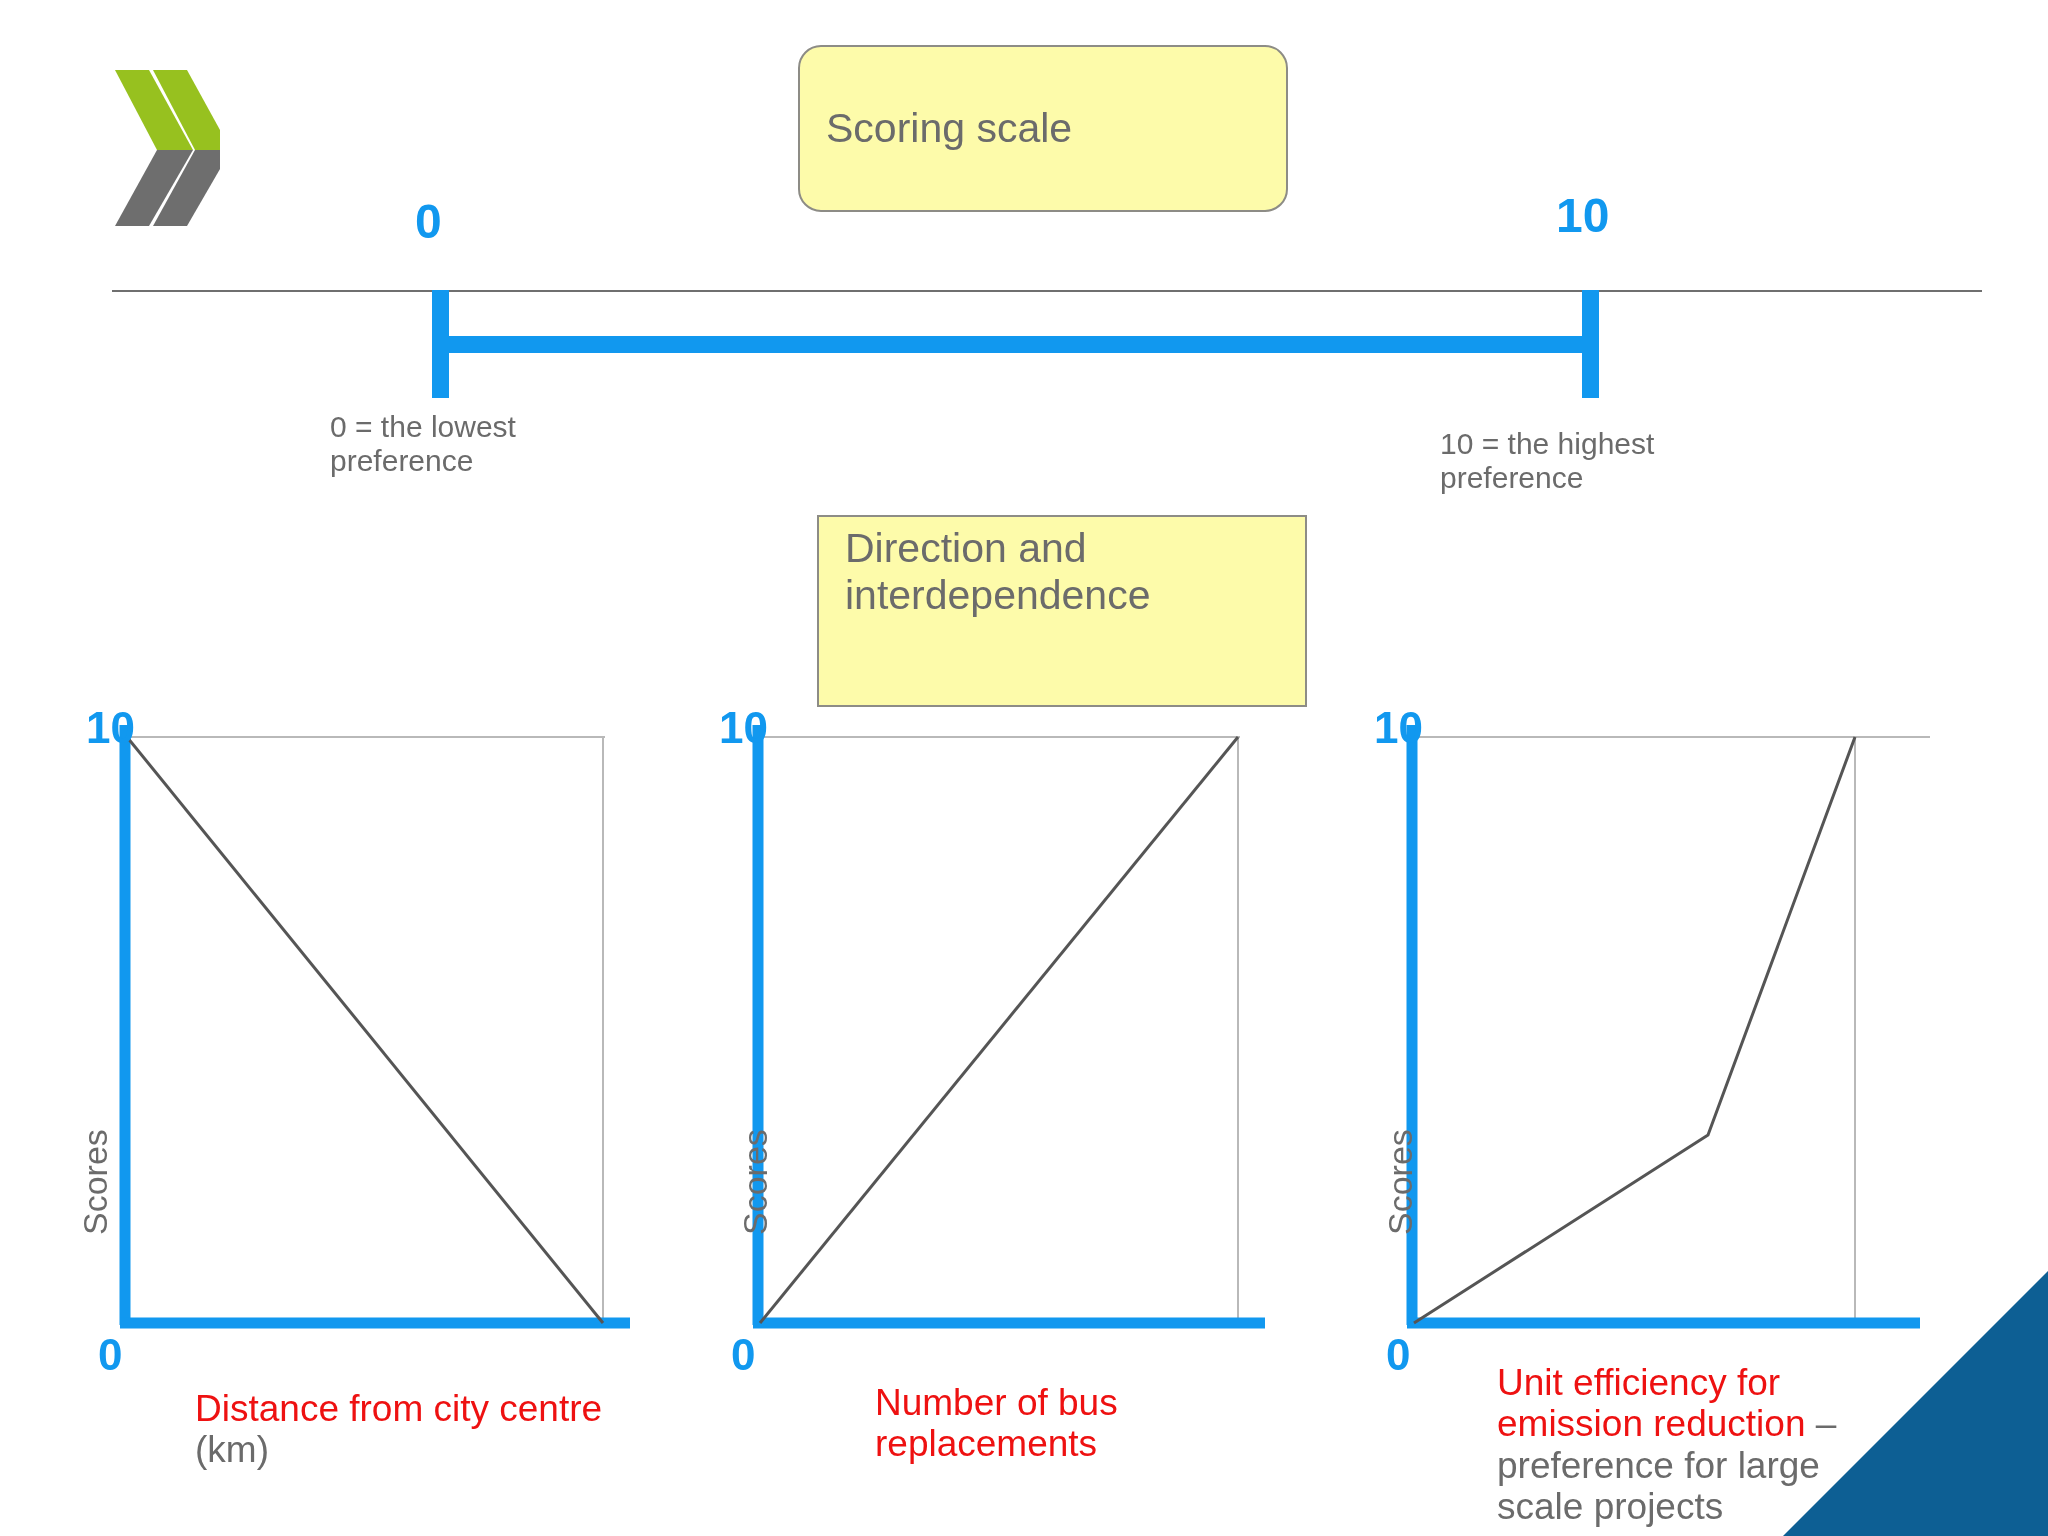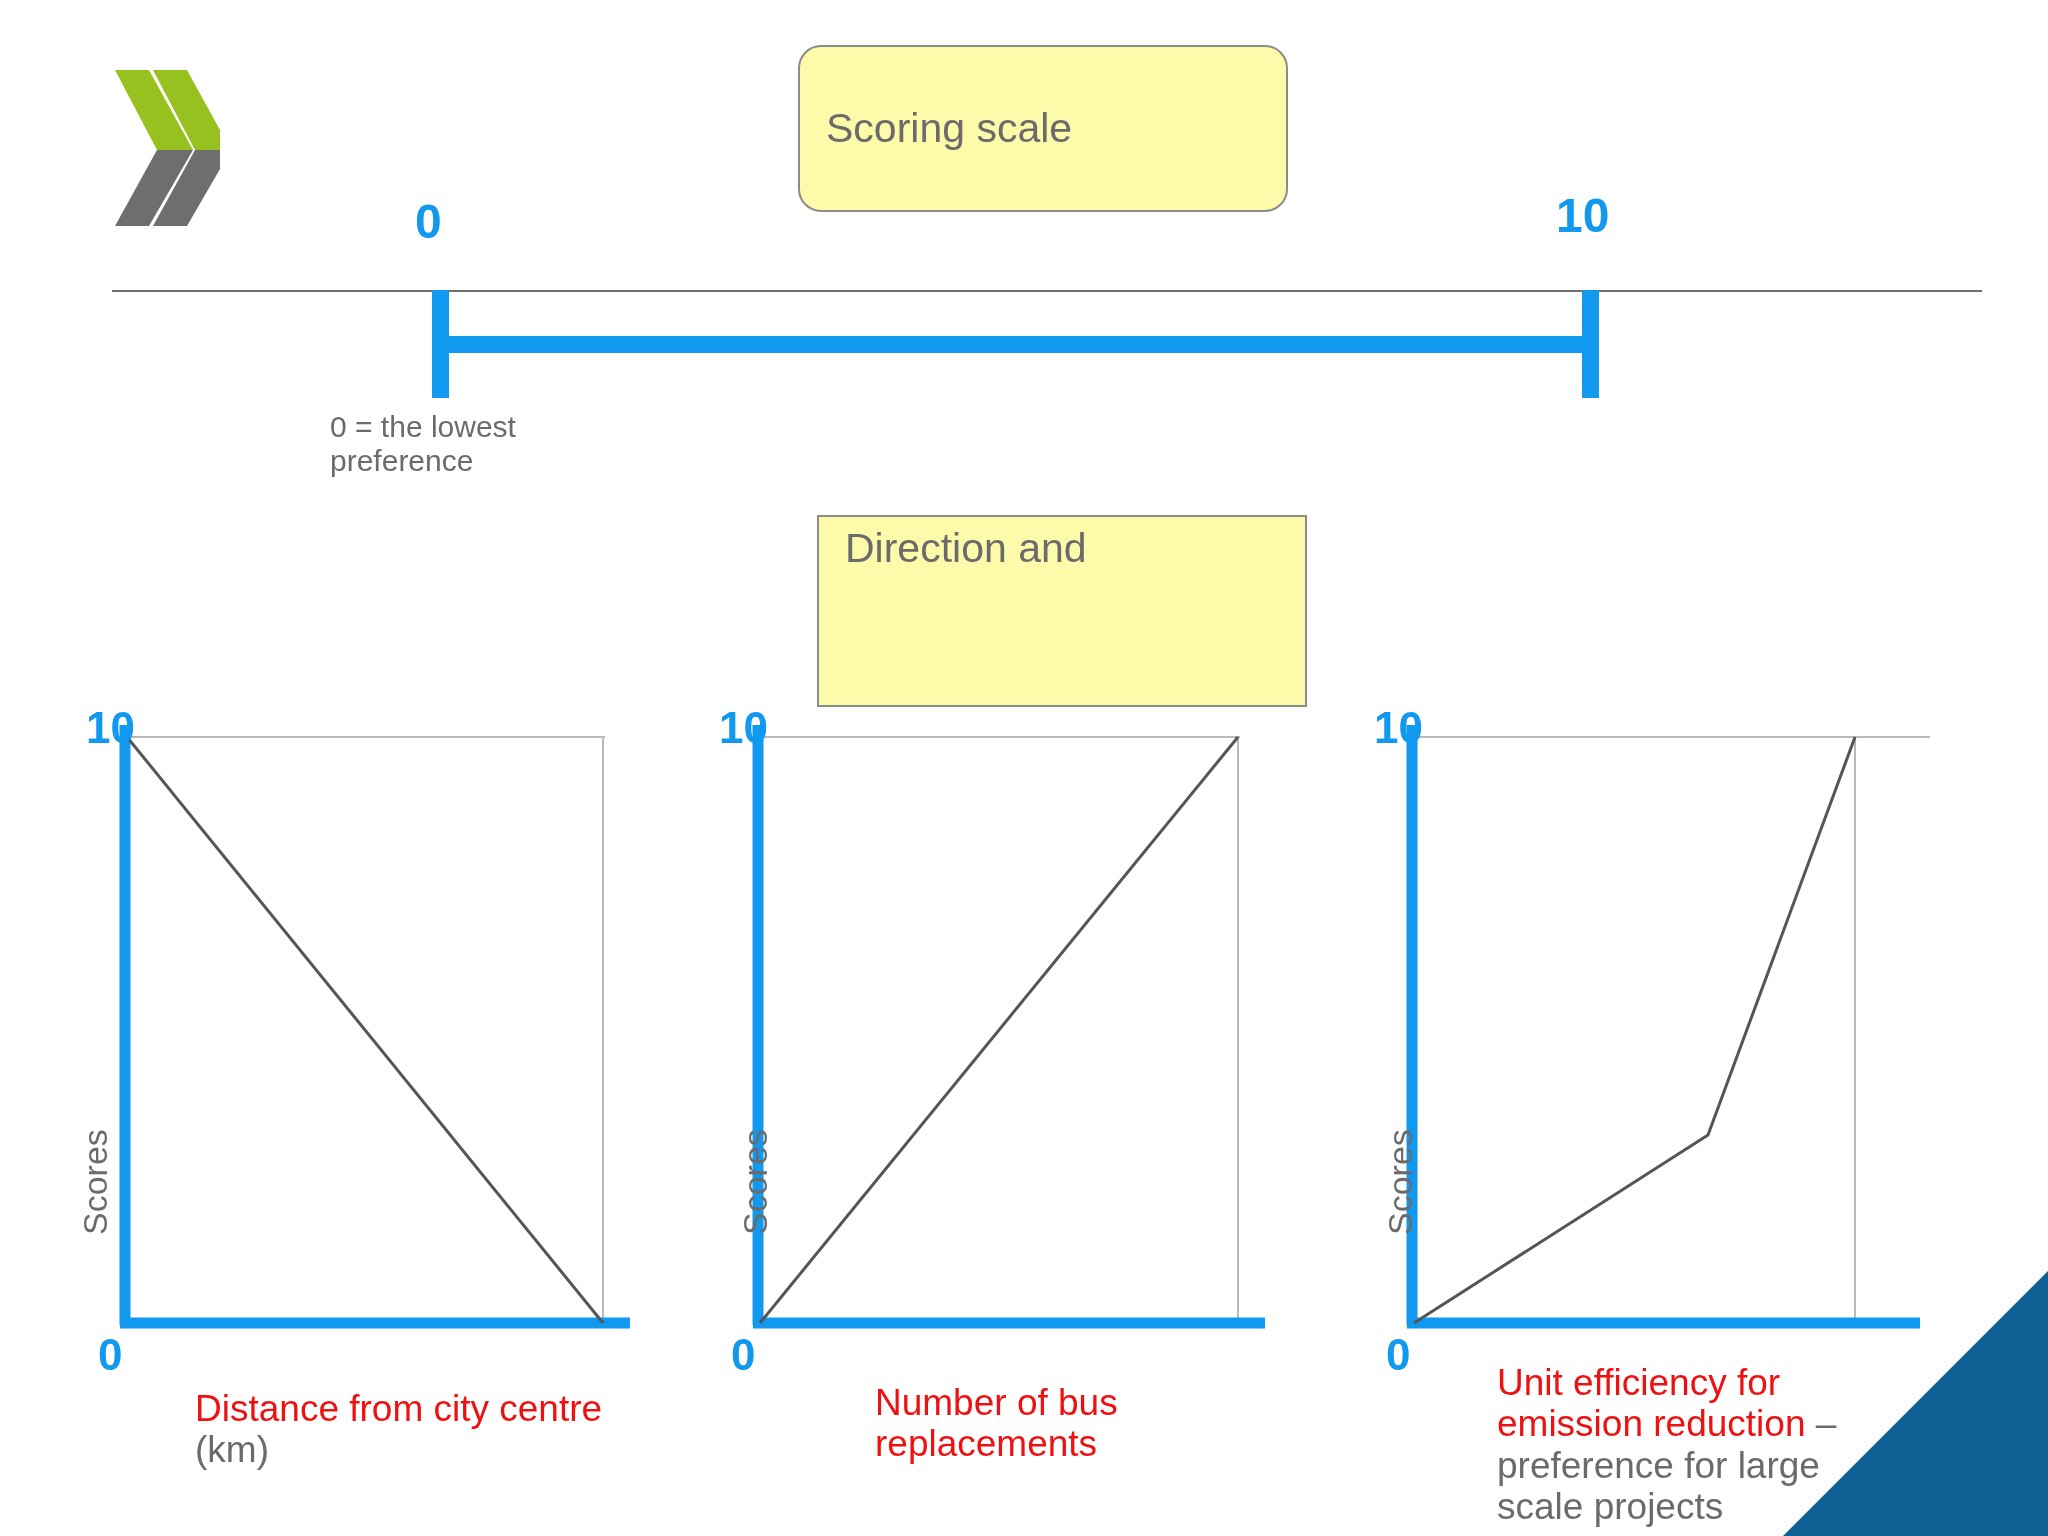--- a/index.html
+++ b/index.html
@@ -123,24 +123,26 @@
 
   <div class="scale-axis"></div>
   <div class="scale-bar"></div>
   <div class="scale-cap" id="scale-cap-left"></div>
   <div class="scale-cap" id="scale-cap-right"></div>
 
   <div class="scale-num" id="scale-num-0">0</div>
   <div class="scale-num" id="scale-num-10">10</div>
 
   <div class="scale-note" id="scale-note-low">0 = the lowest preference</div>
+  <div class="scale-note" id="scale-note-high">10 = the highest preference</div>
 
   <div class="callout" id="callout-direction">
     <div>
       <span>Direction and</span>
+      <span>interdependence</span>
     </div>
   </div>
 
   <div class="chart" id="chart-1">
     <svg width="620" height="660" viewBox="0 0 620 660">
 
       <line x1="85" y1="22" x2="565" y2="22" stroke="#b9b9b9" stroke-width="2"></line>
       <line x1="563" y1="22" x2="563" y2="608" stroke="#b9b9b9" stroke-width="2"></line>
 
       <line x1="85" y1="10" x2="85" y2="610" stroke="#1198ef" stroke-width="11"></line>

